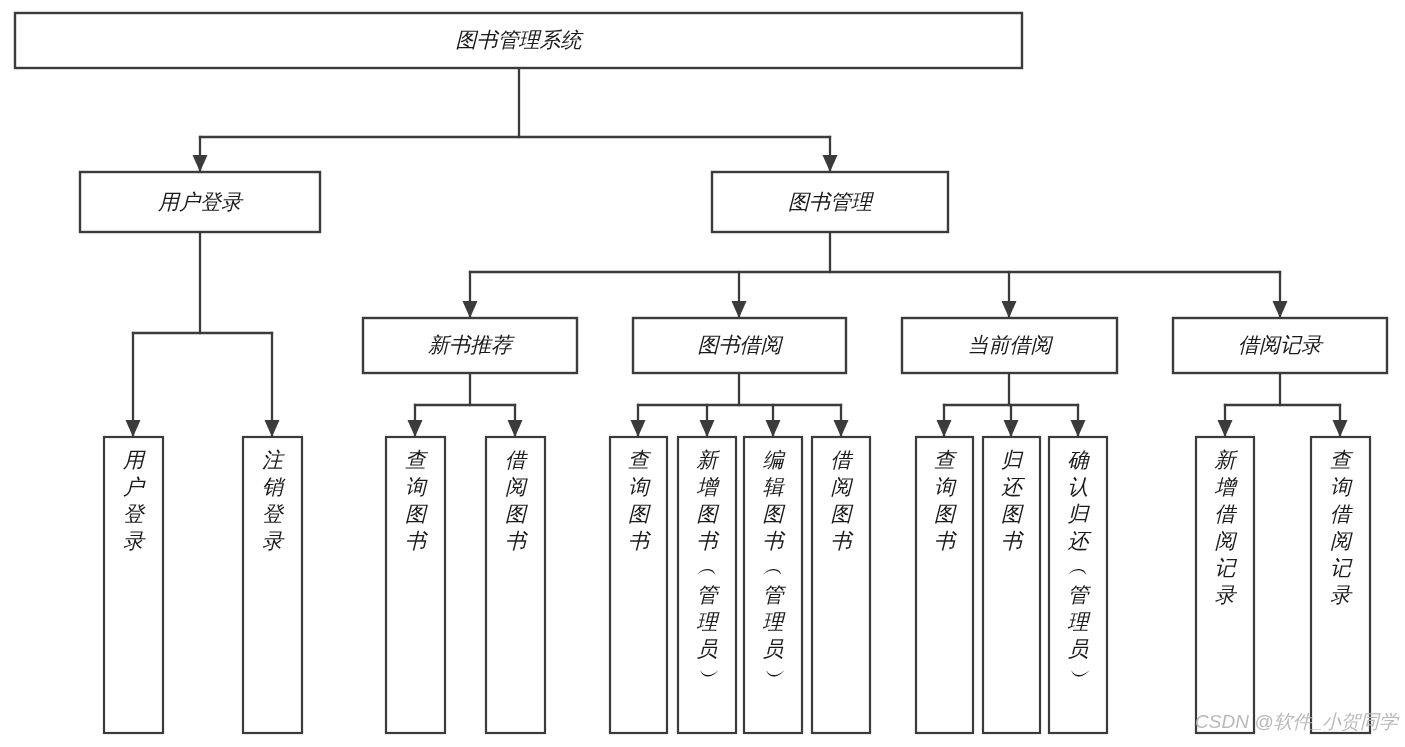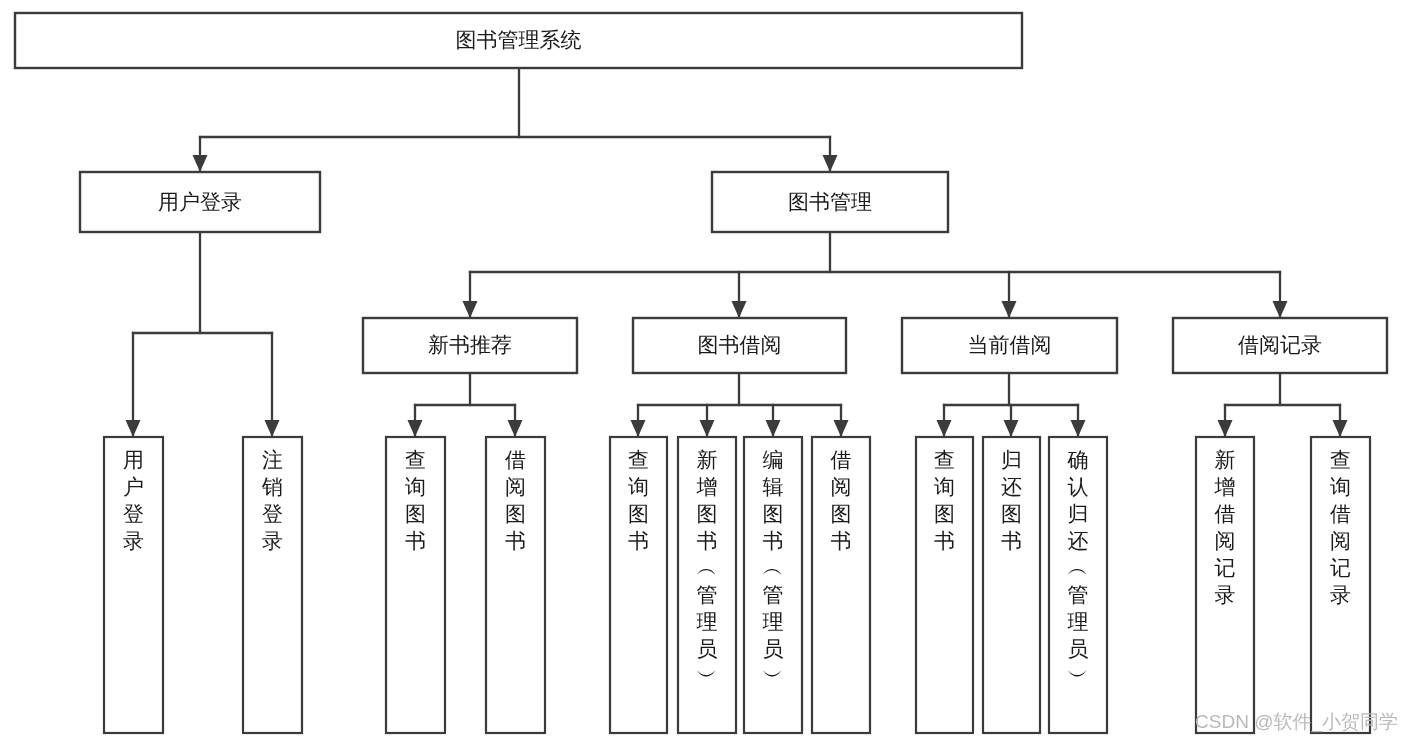--- a/index.html
+++ b/index.html
@@ -11,20 +11,21 @@
     width: 1405px;
     height: 747px;
     font-family: "Liberation Sans", "DejaVu Sans", sans-serif;
     overflow: hidden;
   }
   #diagram-root {
     position: relative;
     width: 1405px;
     height: 747px;
     background: #ffffff;
+    font-style: italic;
   }
   svg#flow-svg {
     position: absolute;
     left: 0;
     top: 0;
     width: 1405px;
     height: 747px;
     display: block;
   }
   .node-rect {

